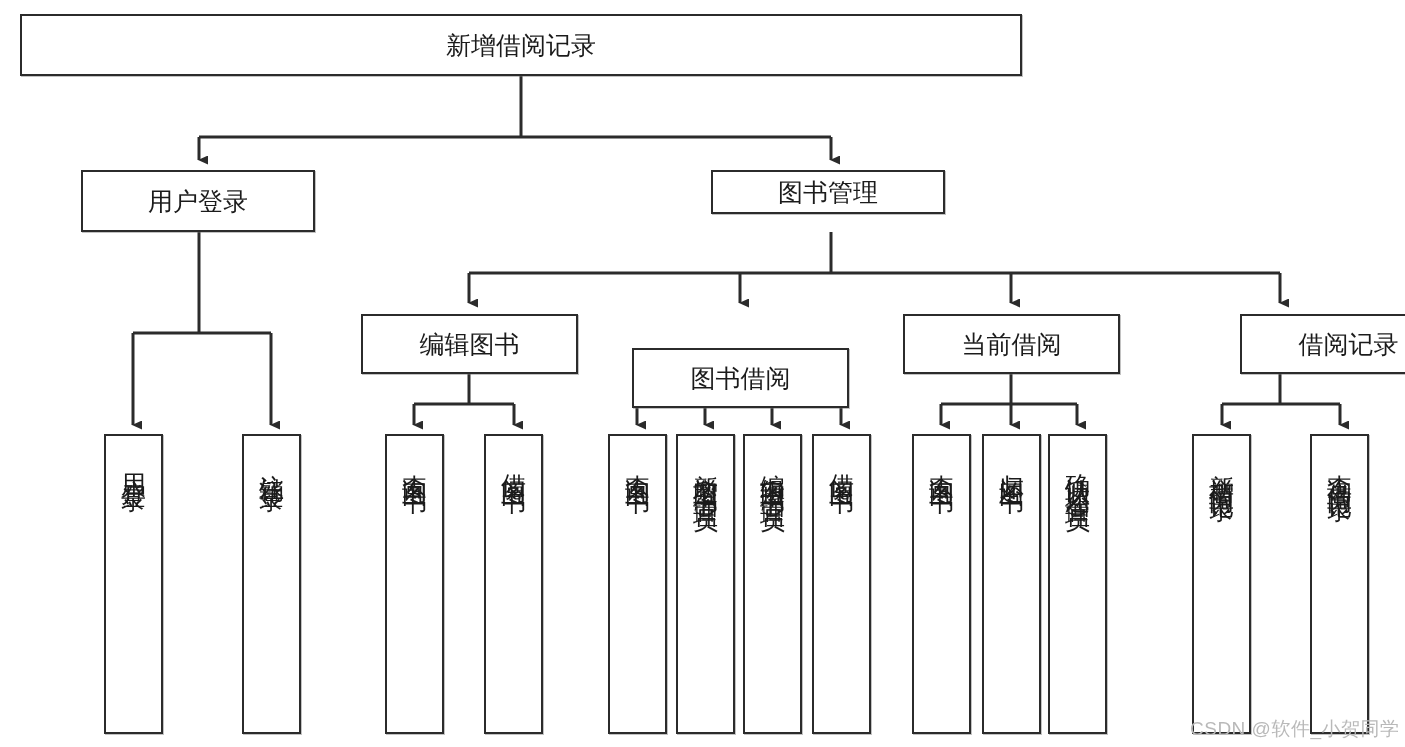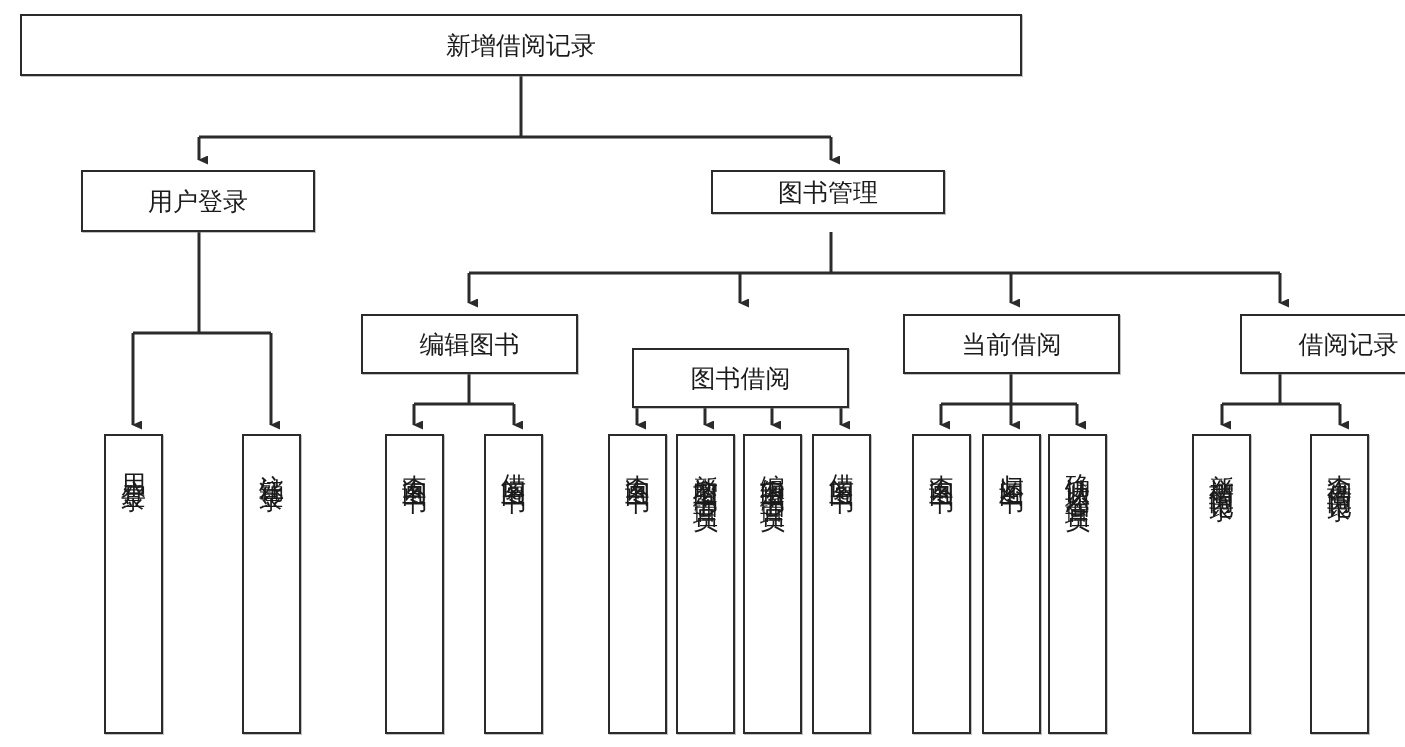--- a/index.html
+++ b/index.html
@@ -180,14 +180,15 @@
     <span class="label">确认归还（管理员）</span>
   </div>
 
   <div class="node vertical" style="left:1192px; top:434px; width:59px; height:300px;">
     <span class="label">新增借阅记录</span>
   </div>
   <div class="node vertical" style="left:1310px; top:434px; width:59px; height:300px;">
     <span class="label">查询借阅记录</span>
   </div>
 
+  <div class="watermark" style="left:1190px; top:716px;">CSDN @软件_小贺同学</div>
 
 </div>
 
 </body></html>

